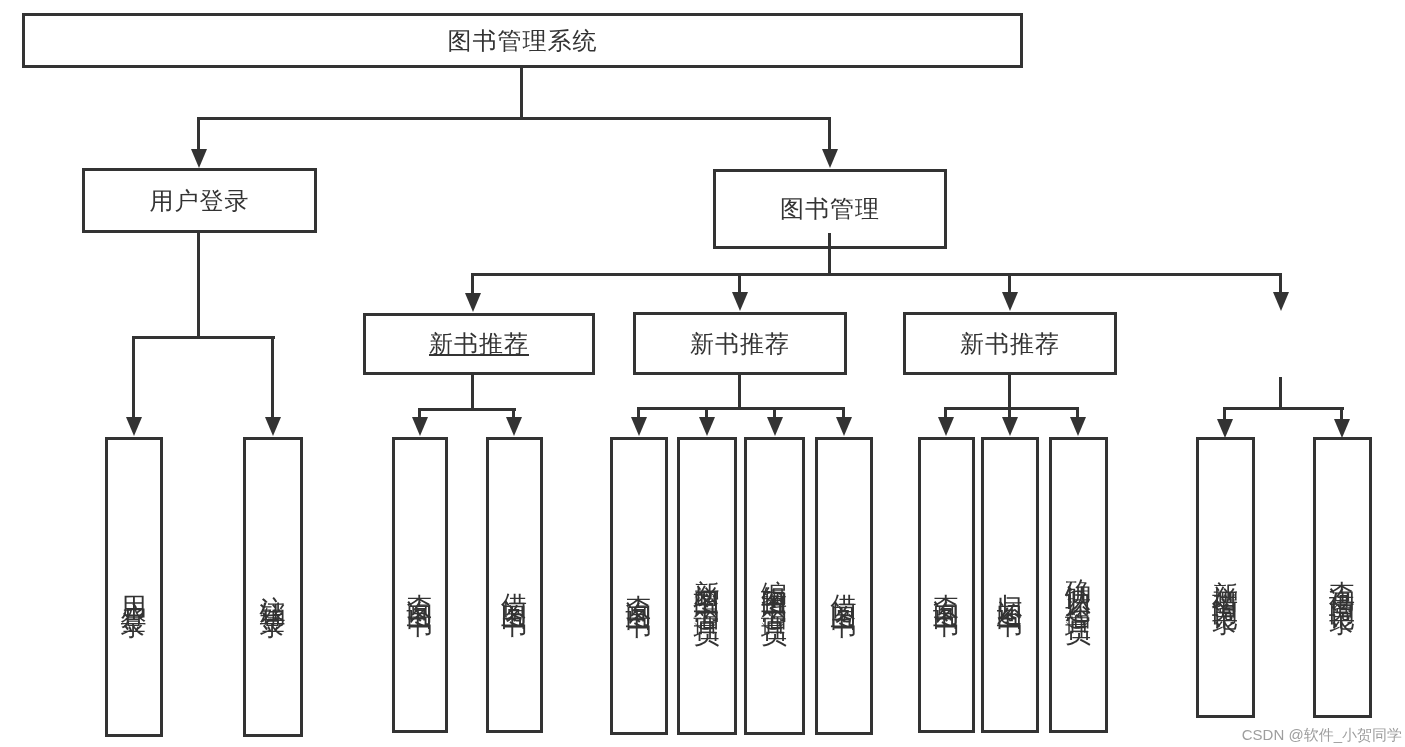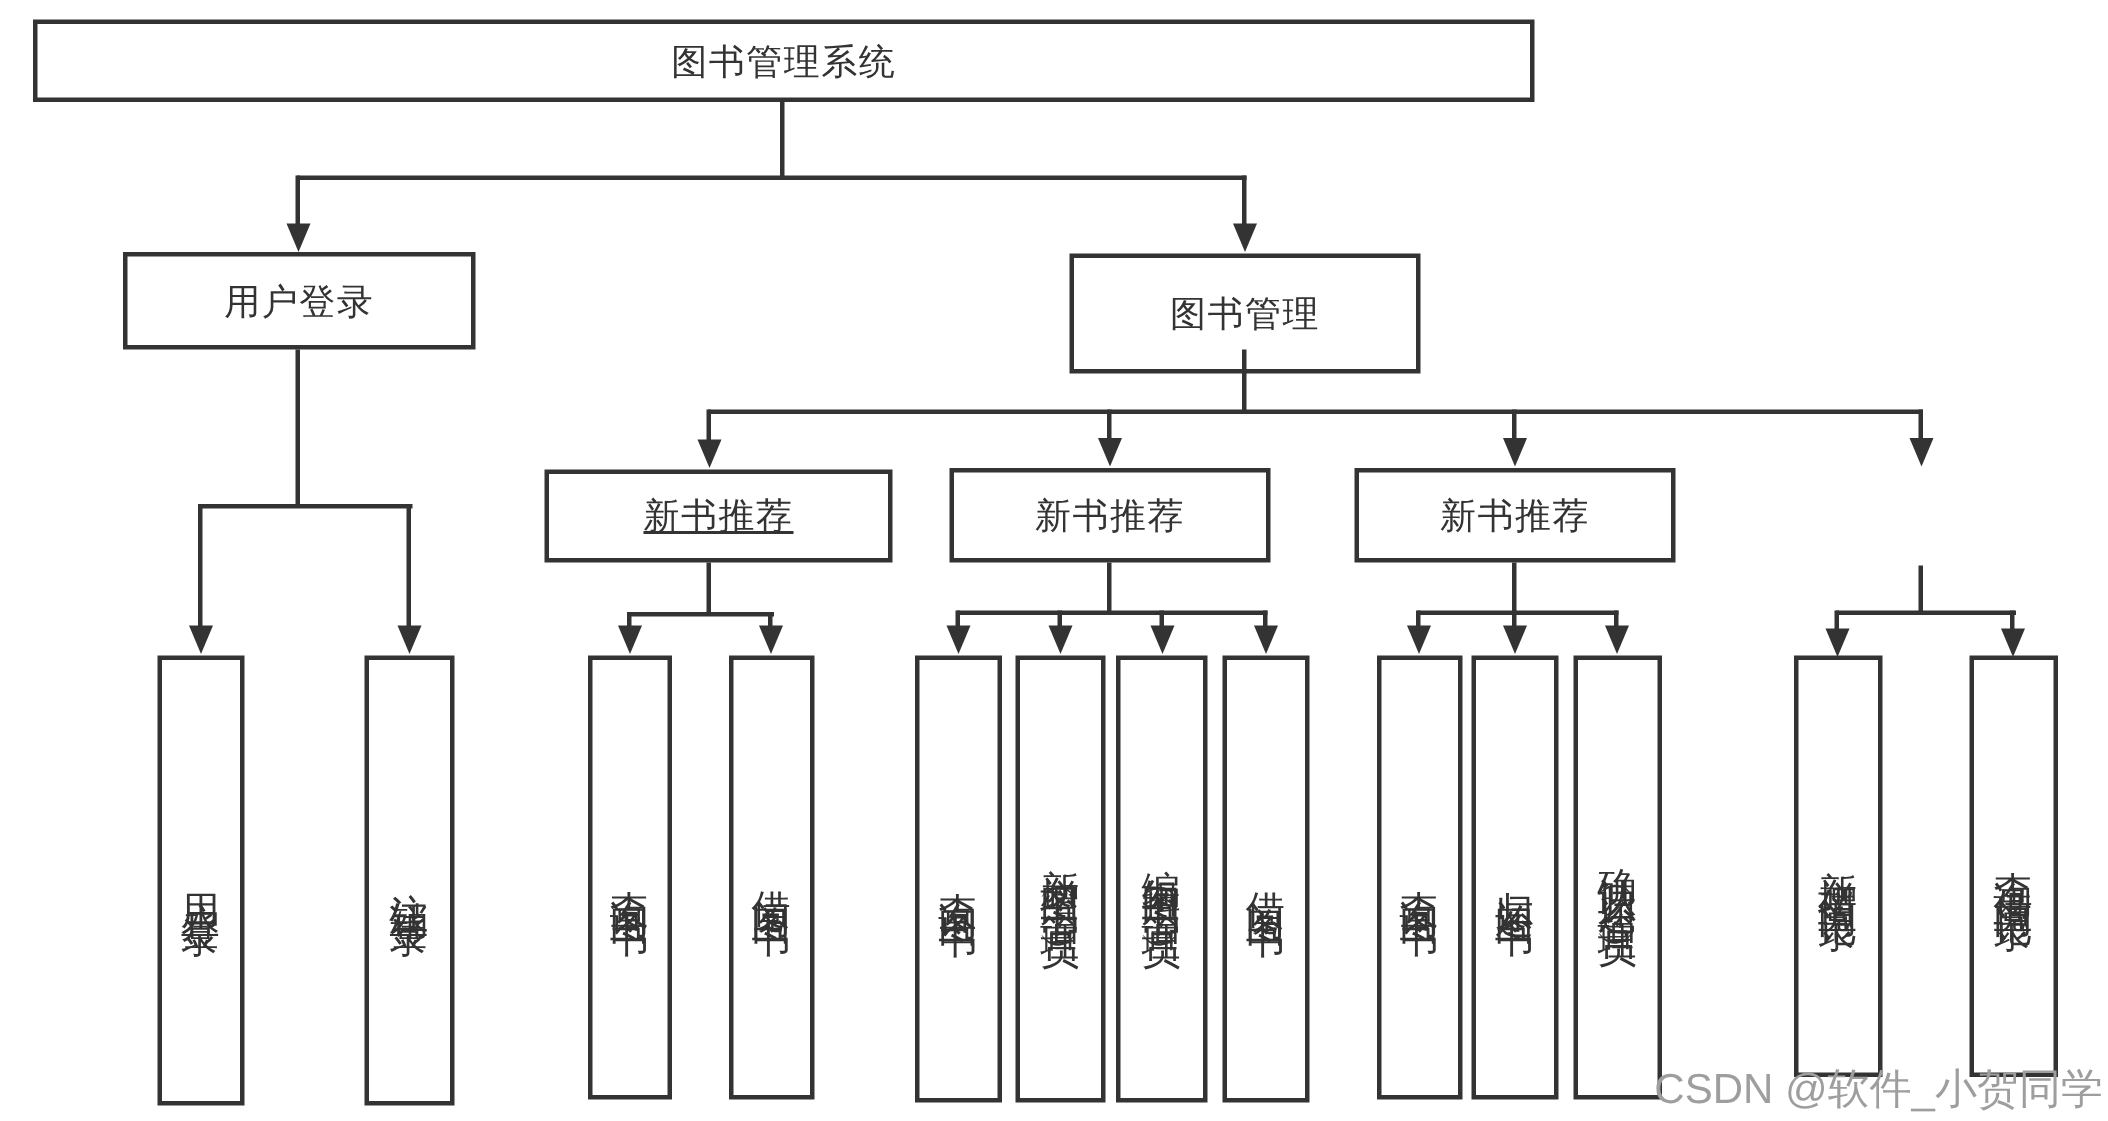--- a/index.html
+++ b/index.html
@@ -38,21 +38,21 @@
   .hline{position:absolute;height:3px;background:#333;}
   .arrowhead{
     position:absolute;width:0;height:0;
     border-left:8px solid transparent;
     border-right:8px solid transparent;
     border-top:19px solid #333;
   }
   .watermark{
     position:absolute;
     right:3px;bottom:2px;
-    font-size:28px;
+    font-size:15px;
     color:#9e9e9e;
     z-index:10;
     white-space:nowrap;
     margin-left:21px;
   }
 </style>
 </head>
 <body>
 
 <div class="canvas">

